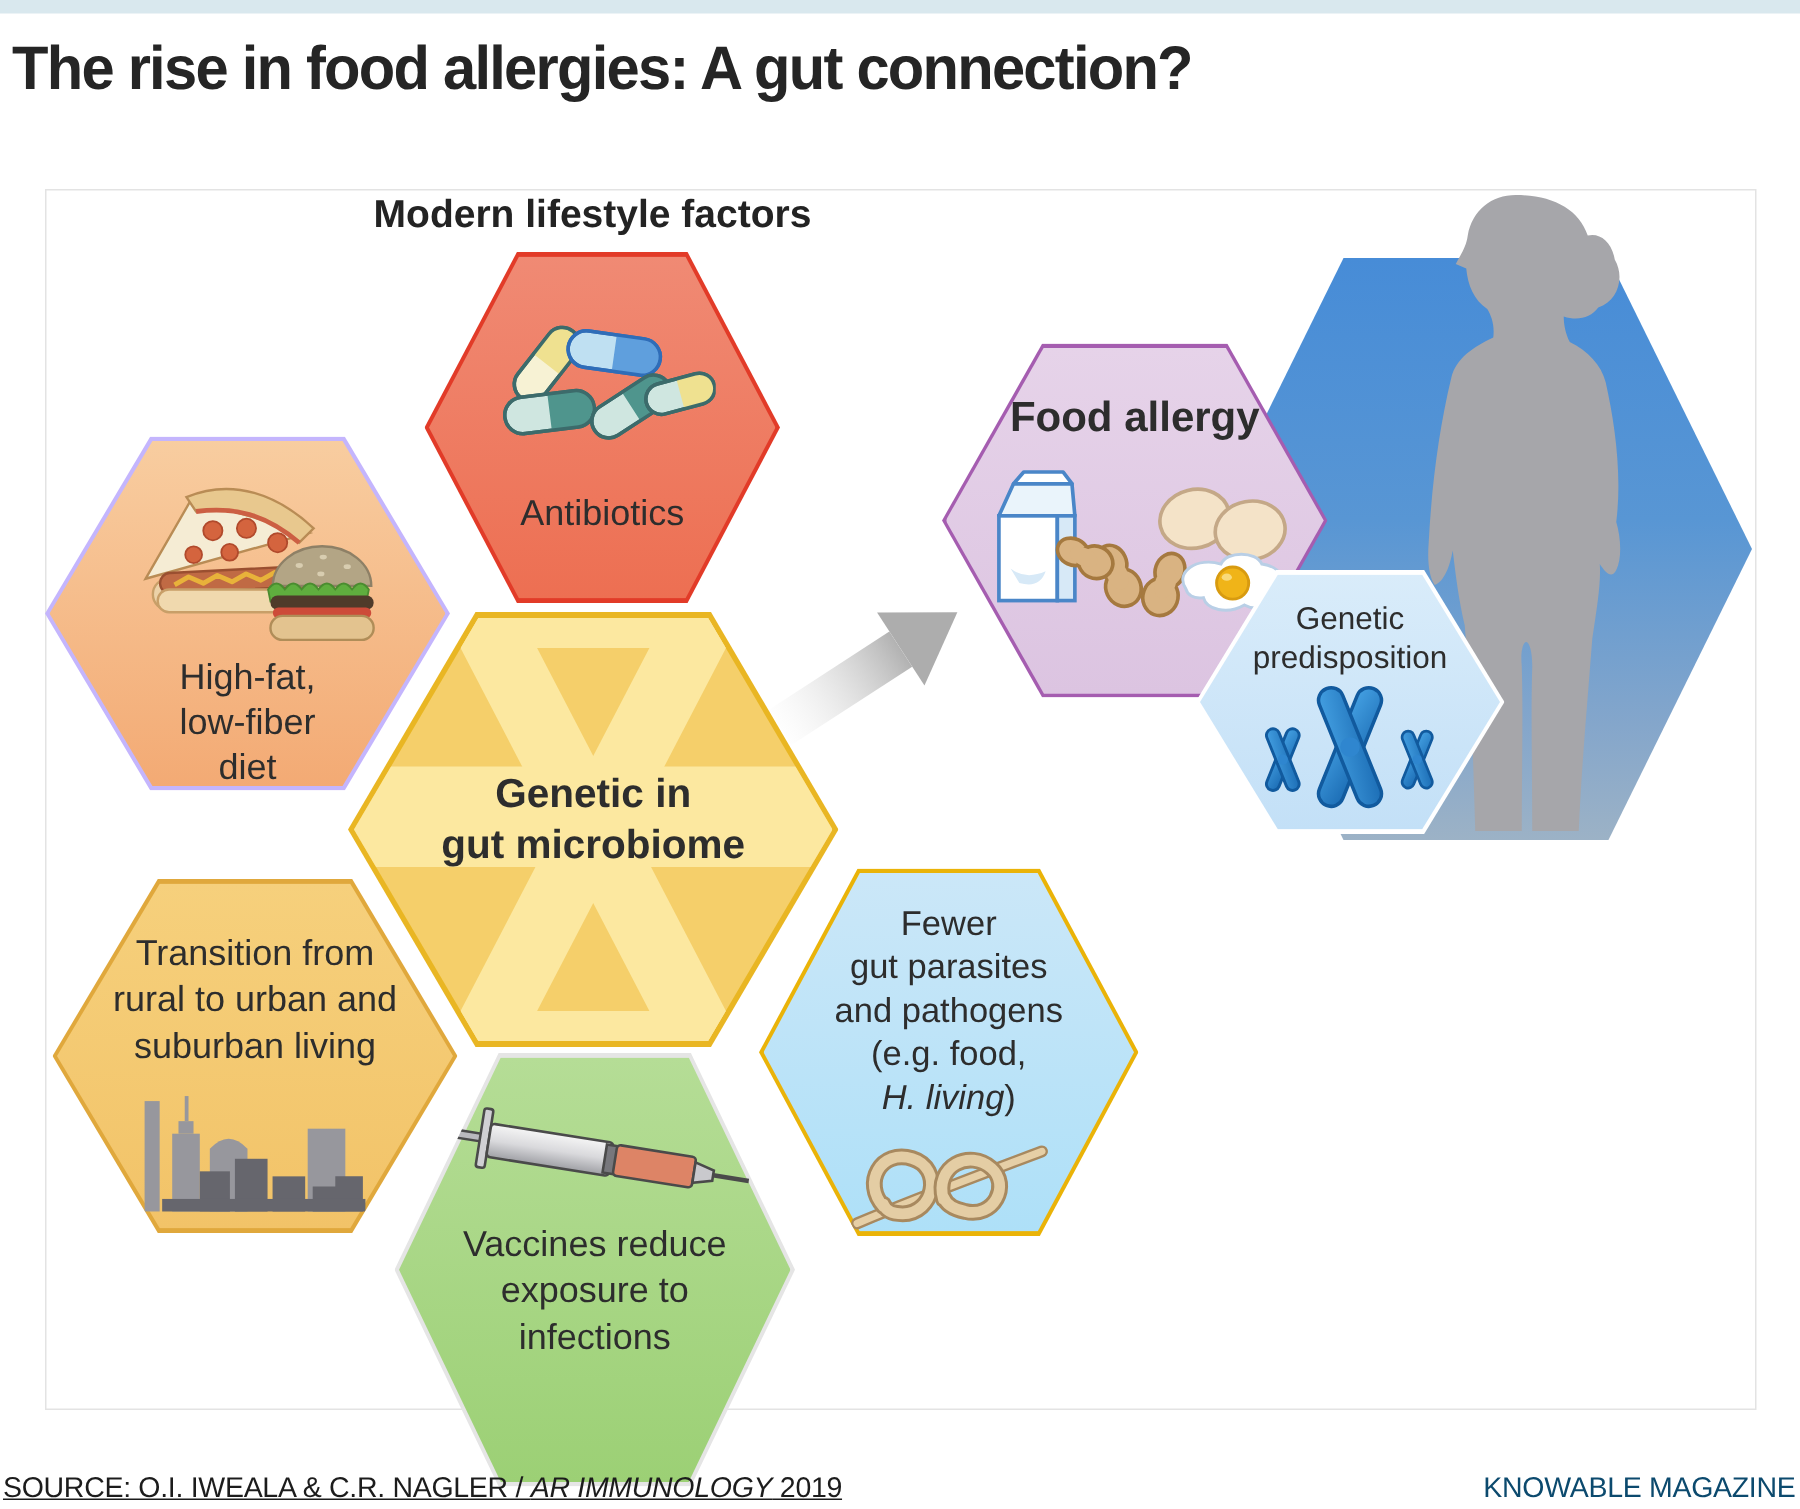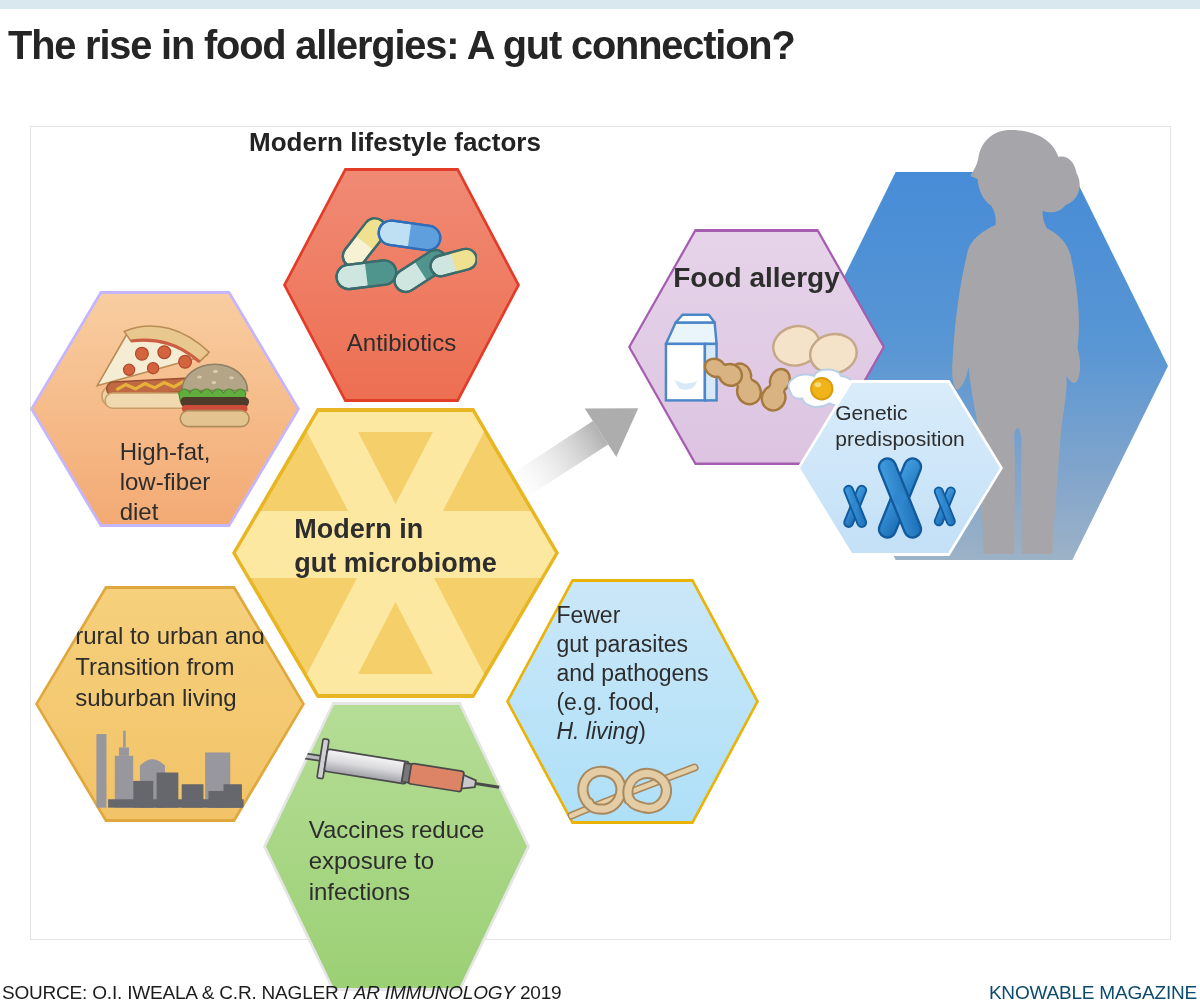--- a/index.html
+++ b/index.html
@@ -9,21 +9,21 @@
   #topbar{left:0;top:0;width:1200px;height:9px;background:#d9e8ee;}
   #main-title{left:8px;top:22px;font-size:41px;font-weight:800;letter-spacing:-1.2px;
               color:#252525;transform:scaleX(.97);transform-origin:left top;white-space:nowrap;}
   #frame{left:30px;top:126px;width:1139px;height:812px;border:1px solid #e3e3e3;background:#fff;}
   #diagram-heading{left:235px;top:127px;width:320px;text-align:center;
                    font-size:26px;font-weight:800;color:#232323;}
   
   .hex{clip-path:polygon(26% 0%,74% 0%,100% 50%,74% 100%,26% 100%,0% 50%);}
   .hex-fill{position:absolute;clip-path:polygon(26% 0%,74% 0%,100% 50%,74% 100%,26% 100%,0% 50%);}
   .hex-content{position:absolute;inset:0;display:flex;flex-direction:column;align-items:center;z-index:3;}
-  .hx-label{text-align:left;line-height:30px;font-size:24px;color:#2d2d2d;}
+  .hx-label{text-align:center;line-height:30px;font-size:24px;color:#2d2d2d;}
   
   #hex-antibiotics{left:283px;top:168px;width:237px;height:234px;background:#e23b28;}
   #hex-antibiotics .hex-fill{inset:3px;background:linear-gradient(180deg,#f08a74,#ed6f52);}
   #hex-highfat{left:30px;top:291px;width:270px;height:236px;background:#c4b5fd;}
   #hex-highfat .hex-fill{inset:3px;background:linear-gradient(180deg,#f8cda0,#f3aa74);}
   #hex-microbiome{left:232px;top:408px;width:327px;height:290px;background:#e9b623;}
   #hex-microbiome .hex-fill{inset:4px;background:#f5cf6a;overflow:hidden;}
   .mb-light{position:absolute;background:#fce8a0;}
   .mb-band{left:0;right:0;top:35%;height:24%;}
   .mb-rimtop{left:0;right:0;top:0;height:7%;}
@@ -39,21 +39,21 @@
   #hex-foodallergy{left:628px;top:229px;width:257px;height:236px;background:#a55db0;}
   #hex-foodallergy .hex-fill{inset:2.5px;background:linear-gradient(180deg,#e6d3e9,#dcc4e1);}
   #hex-genetic{left:797px;top:380px;width:206px;height:176px;background:#ffffff;}
   #hex-genetic .hex-fill{inset:3px;background:linear-gradient(180deg,#d9ecfa,#c3e0f7);}
   #hex-body{left:800px;top:172px;width:368px;height:388px;
             background:linear-gradient(180deg,#478cd7 0%,#5896d4 45%,#84a6cb 80%,#9cb2c6 100%);}
   #silhouette-svg{left:922px;top:126px;}
   #arrow-svg{left:512px;top:386px;}
   .bold{font-weight:800;}
   .it{font-style:italic;}
-  #footer-source{left:2px;top:982px;font-size:19px;letter-spacing:-.2px;color:#1c1c1c;white-space:nowrap;}
+  #footer-source{left:2px;top:982px;font-size:19px;letter-spacing:-.2px;color:#1c1c1c;white-space:nowrap;text-decoration:underline;}
   #footer-credit{right:3px;top:982px;font-size:19px;letter-spacing:-.2px;color:#0c4a6e;white-space:nowrap;}
 </style>
 </head>
 <body>
 
 <div class="abs" id="topbar"></div>
 <div class="abs" id="main-title">The rise in food allergies: A gut connection?</div>
 <div class="abs" id="frame"></div>
 <div class="abs" id="diagram-heading">Modern lifestyle factors</div>
 
@@ -228,32 +228,32 @@
 <div class="abs hex" id="hex-microbiome">
   <div class="hex-fill">
     <div class="mb-light mb-rimtop"></div>
     <div class="mb-light mb-rimbot"></div>
     <div class="mb-light mb-diag1"></div>
     <div class="mb-light mb-diag2"></div>
     <div class="mb-light mb-band"></div>
   </div>
   <div class="hex-content" style="justify-content:center;">
     <div class="hx-label bold" style="font-size:27px;line-height:34px;margin-top:-14px;">
-      <div>Modern in</div>
+      <div>Genetic in</div>
       <div>gut microbiome</div>
     </div>
   </div>
 </div>
 
 <div class="abs hex" id="hex-transition">
   <div class="hex-fill"></div>
   <div class="hex-content" style="padding-top:34px;">
     <div class="hx-label" style="line-height:31px;">
+      <div>Transition from</div>
       <div>rural to urban and</div>
-      <div>Transition from</div>
       <div>suburban living</div>
     </div>
     <svg width="170" height="92" viewBox="0 0 200 110" style="margin-top:6px;">
       <g fill="#97979d">
         <rect x="12" y="18" width="12" height="88"></rect>
         <rect x="34" y="44" width="22" height="62"></rect>
         <rect x="39" y="34" width="12" height="10"></rect>
         <rect x="44" y="14" width="3" height="20"></rect>
         <path d="M64,106 V56 q15,-16 30,0 V106 z"></path>
         <rect x="142" y="40" width="30" height="66"></rect>

